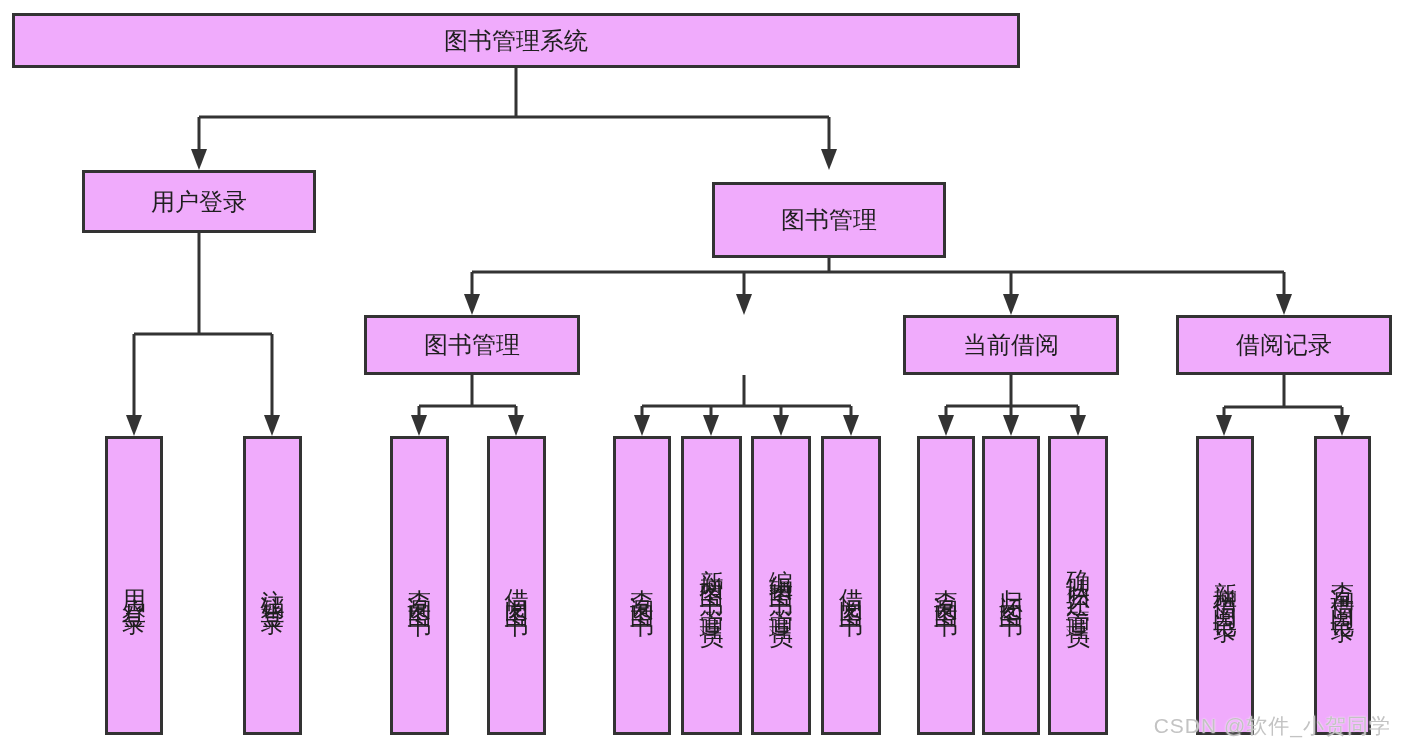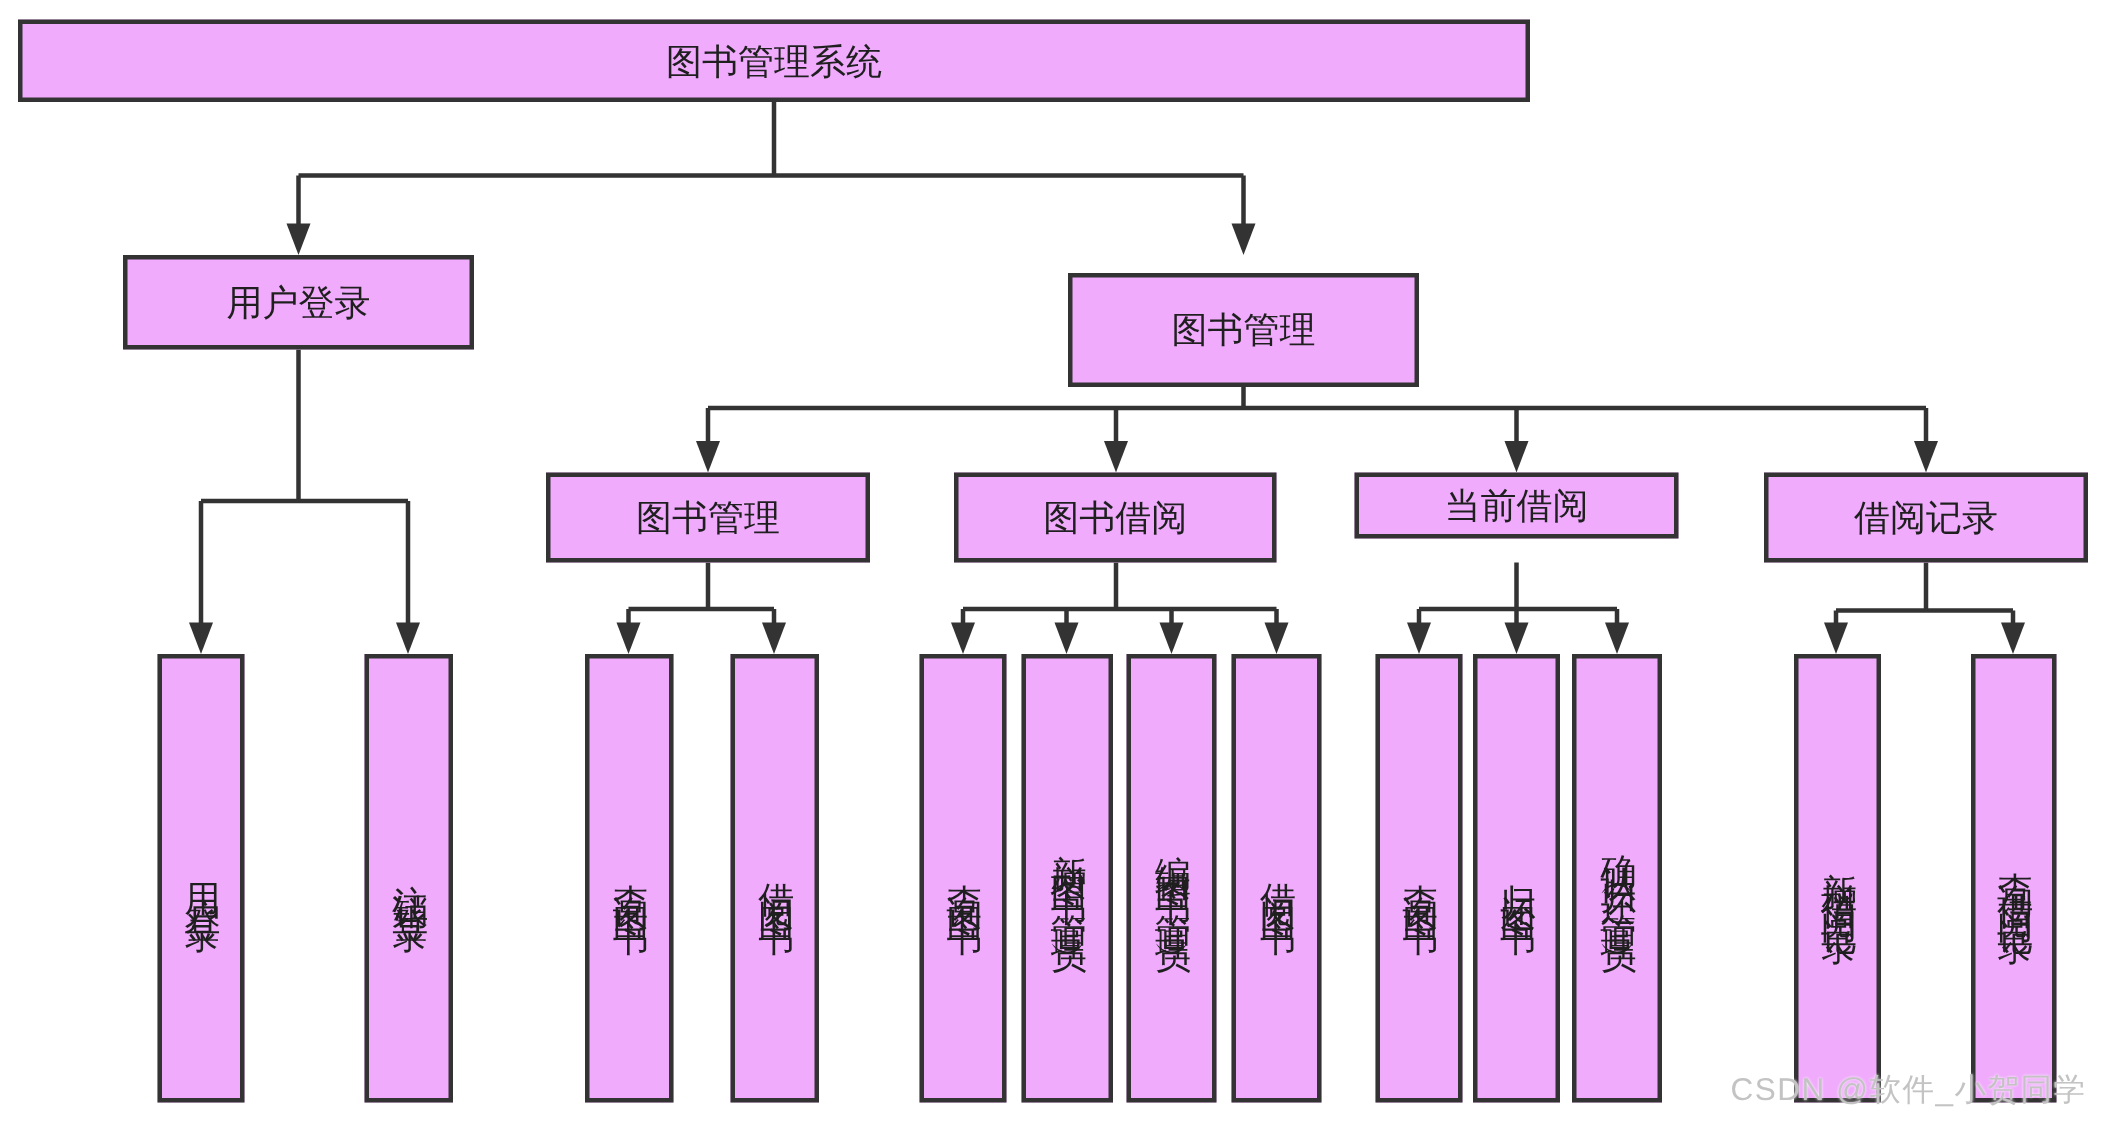--- a/index.html
+++ b/index.html
@@ -68,22 +68,21 @@
       <polygon points="1334,415 1350,415 1342,436"></polygon>
     </g>
   </svg>
 
   <div class="node" style="left:12px;top:13px;width:1008px;height:55px;">图书管理系统</div>
 
   <div class="node" style="left:82px;top:170px;width:234px;height:63px;">用户登录</div>
   <div class="node" style="left:712px;top:182px;width:234px;height:76px;">图书管理</div>
 
   <div class="node" style="left:364px;top:315px;width:216px;height:60px;">图书管理</div>
-  <div class="node" style="left:636px;top:315px;width:215px;height:60px;">图书借阅</div>
-  <div class="node" style="left:903px;top:315px;width:216px;height:44px;">当前借阅</div>
+  <div class="node" style="left:903px;top:315px;width:216px;height:60px;">当前借阅</div>
   <div class="node" style="left:1176px;top:315px;width:216px;height:60px;">借阅记录</div>
 
   <div class="node v" style="left:105px;top:436px;width:58px;height:299px;">用户登录</div>
   <div class="node v" style="left:243px;top:436px;width:59px;height:299px;">注销登录</div>
 
   <div class="node v" style="left:390px;top:436px;width:59px;height:299px;">查询图书</div>
   <div class="node v" style="left:487px;top:436px;width:59px;height:299px;">借阅图书</div>
 
   <div class="node v" style="left:613px;top:436px;width:58px;height:299px;">查询图书</div>
   <div class="node v" style="left:681px;top:436px;width:61px;height:299px;">新增图书（管理员）</div>

